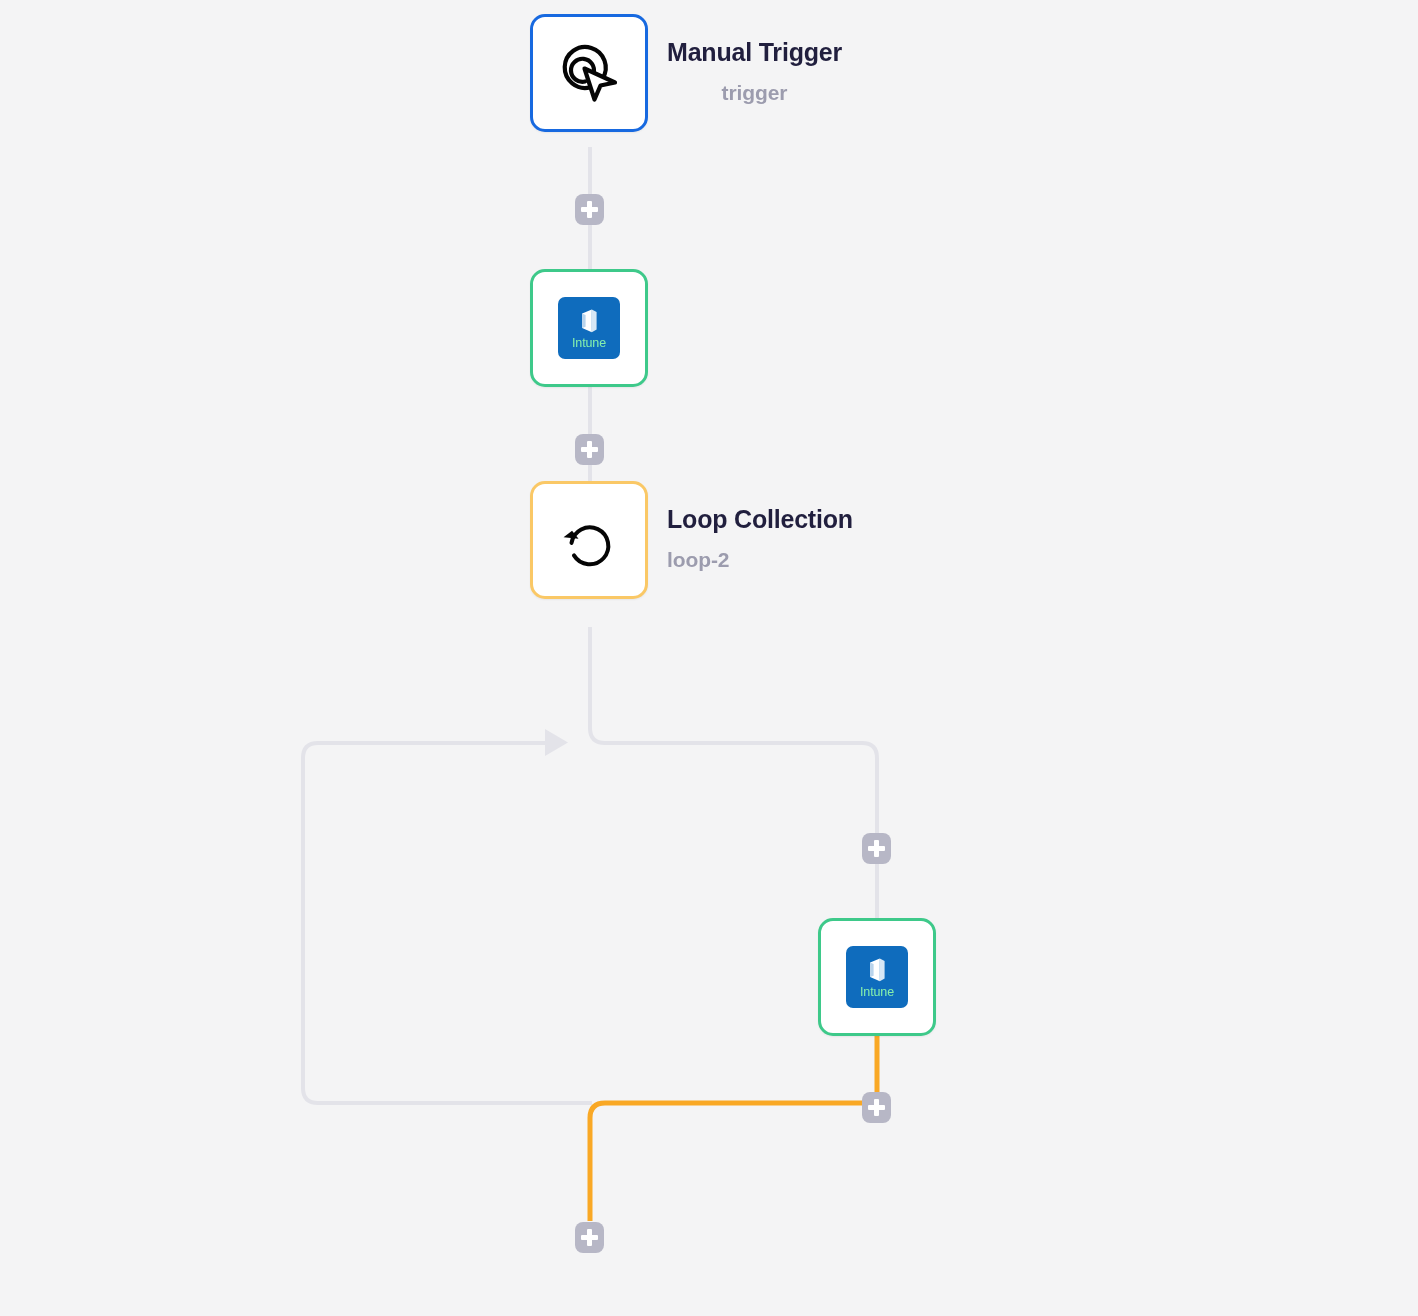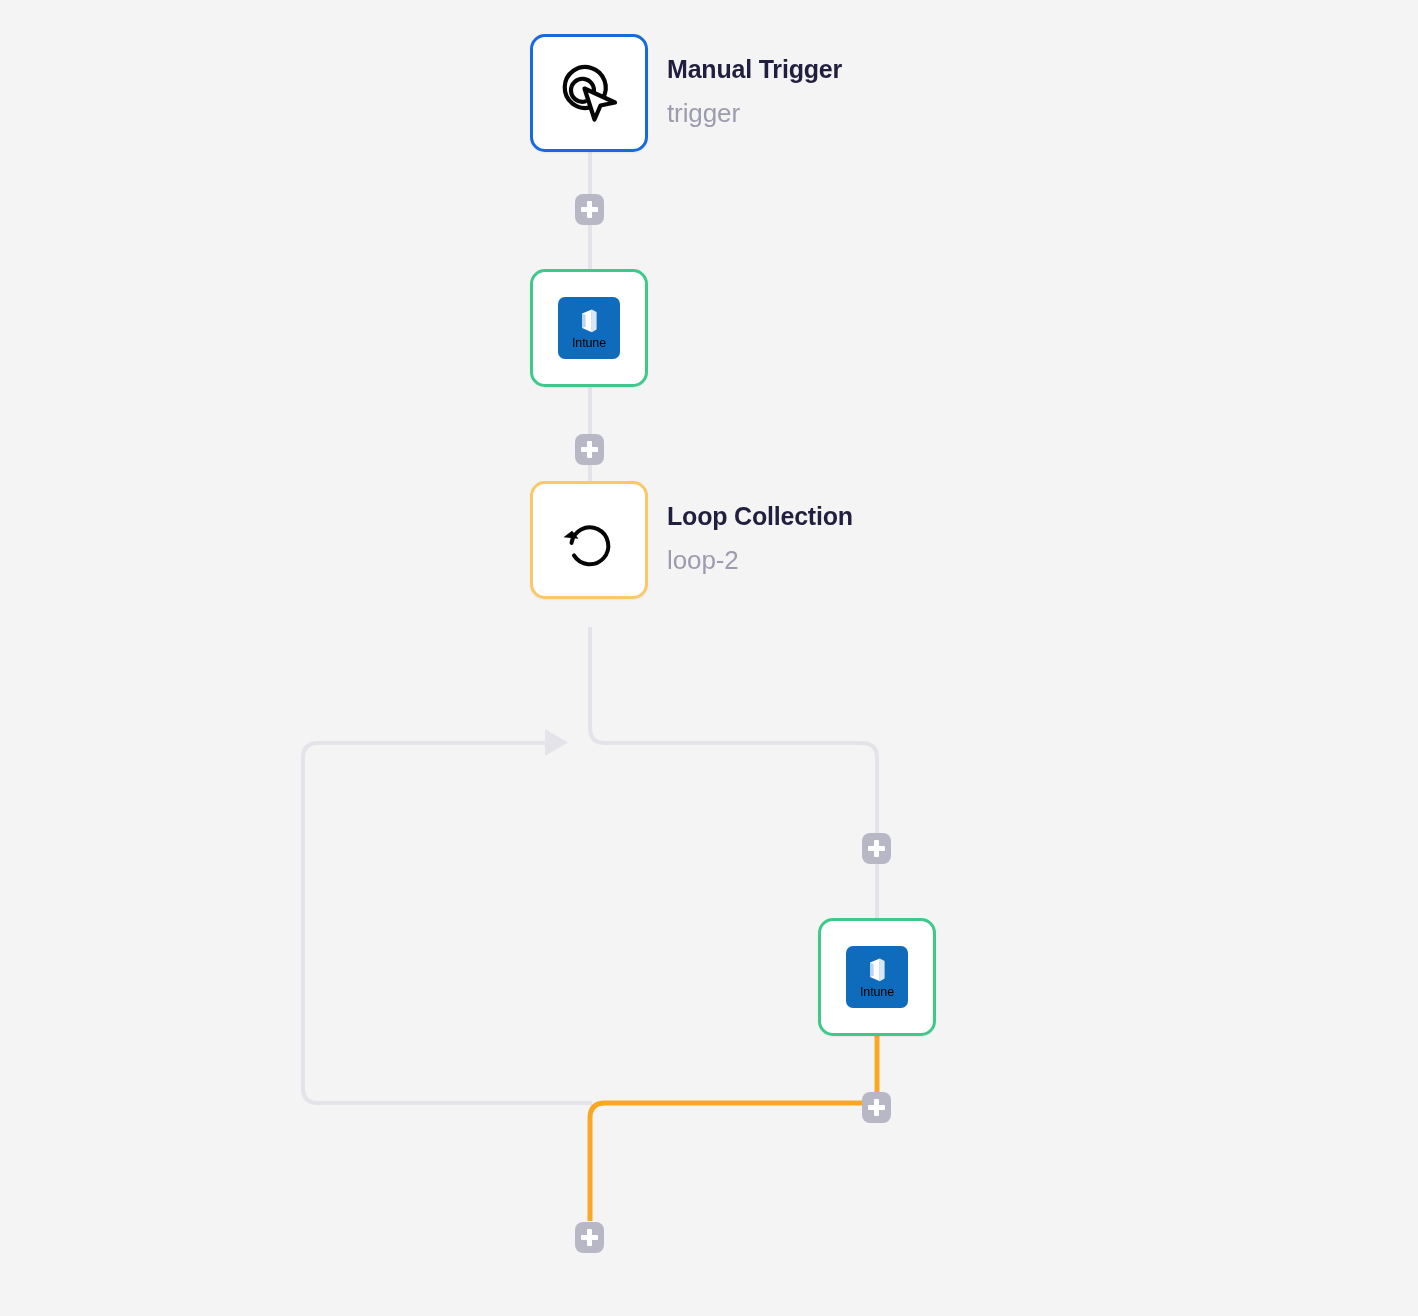--- a/index.html
+++ b/index.html
@@ -59,22 +59,22 @@
     white-space: nowrap;
   }
   .node-title {
     font-size: 25px;
     font-weight: bold;
     color: #211f3e;
     line-height: 1.15;
     letter-spacing: -0.2px;
   }
   .node-sub {
-    font-size: 26px;
-    font-weight: normal;
+    font-size: 21px;
+    font-weight: bold;
     color: #9c9cae;
     line-height: 1.35;
     margin-top: 12px;
     letter-spacing: -0.1px;
   }
 
   
   .intune-icon {
     width: 62px;
     height: 62px;
@@ -83,21 +83,21 @@
     display: flex;
     flex-direction: column;
     align-items: center;
     justify-content: center;
   }
   .intune-icon .mark {
     margin-top: 2px;
   }
   .intune-icon .word {
     font-size: 12.5px;
-    color: #000000;
+    color: #86efac;
     font-family: "Liberation Sans", sans-serif;
     line-height: 1;
     margin-top: 3px;
     letter-spacing: -0.1px;
   }
 
   
   .plus {
     position: absolute;
     width: 29px;
@@ -140,21 +140,21 @@
 
     <path d="M877,864 L877,921" stroke="#e3e3e9" stroke-width="4" fill="none"></path>
 
     <path d="M592,1103 L318,1103 Q303,1103 303,1088 L303,758 Q303,743 318,743 L552,743" stroke="#e3e3e9" stroke-width="4" fill="none"></path>
     <polygon points="545,729 568,742.5 545,756" fill="#e3e3e9"></polygon>
 
     <path d="M877,1036 L877,1093" stroke="#f9a825" stroke-width="5" fill="none"></path>
     <path d="M877,1103 L605,1103 Q590,1103 590,1118 L590,1221" stroke="#f9a825" stroke-width="5" fill="none"></path>
   </svg>
 
-  <div class="node" style="left:530px; top:34px;">
+  <div class="node" style="left:530px; top:14px;text-align:center;">
     <div class="node-box trigger">
       <svg width="72" height="72" viewBox="0 0 72 72" fill="none">
 
         <path d="M49.5 41.5 A20.5 20.5 0 1 0 37 50.4" stroke="#050505" stroke-width="4.2" fill="none" stroke-linecap="round"></path>
 
         <path d="M40.5 36.5 A11.5 11.5 0 1 0 32 44.5" stroke="#050505" stroke-width="4.2" fill="none" stroke-linecap="round"></path>
 
         <path d="M31.5 31.5 L62 45.5 L47.5 48.5 L41.5 62.5 Z" fill="#ffffff" stroke="#050505" stroke-width="4.2" stroke-linejoin="round" stroke-linecap="round"></path>
       </svg>
     </div>

